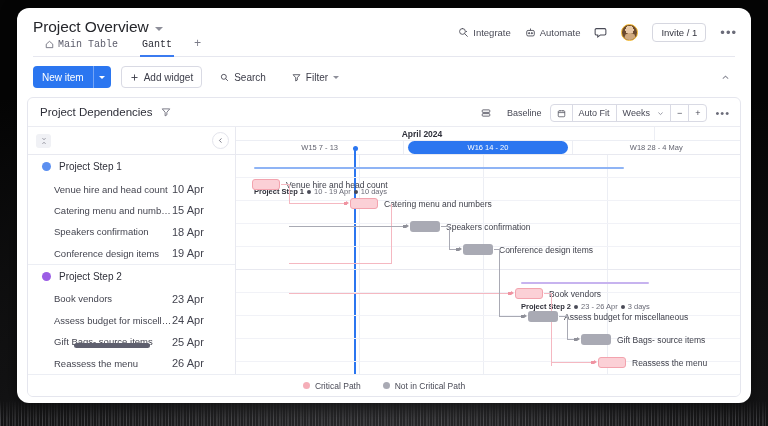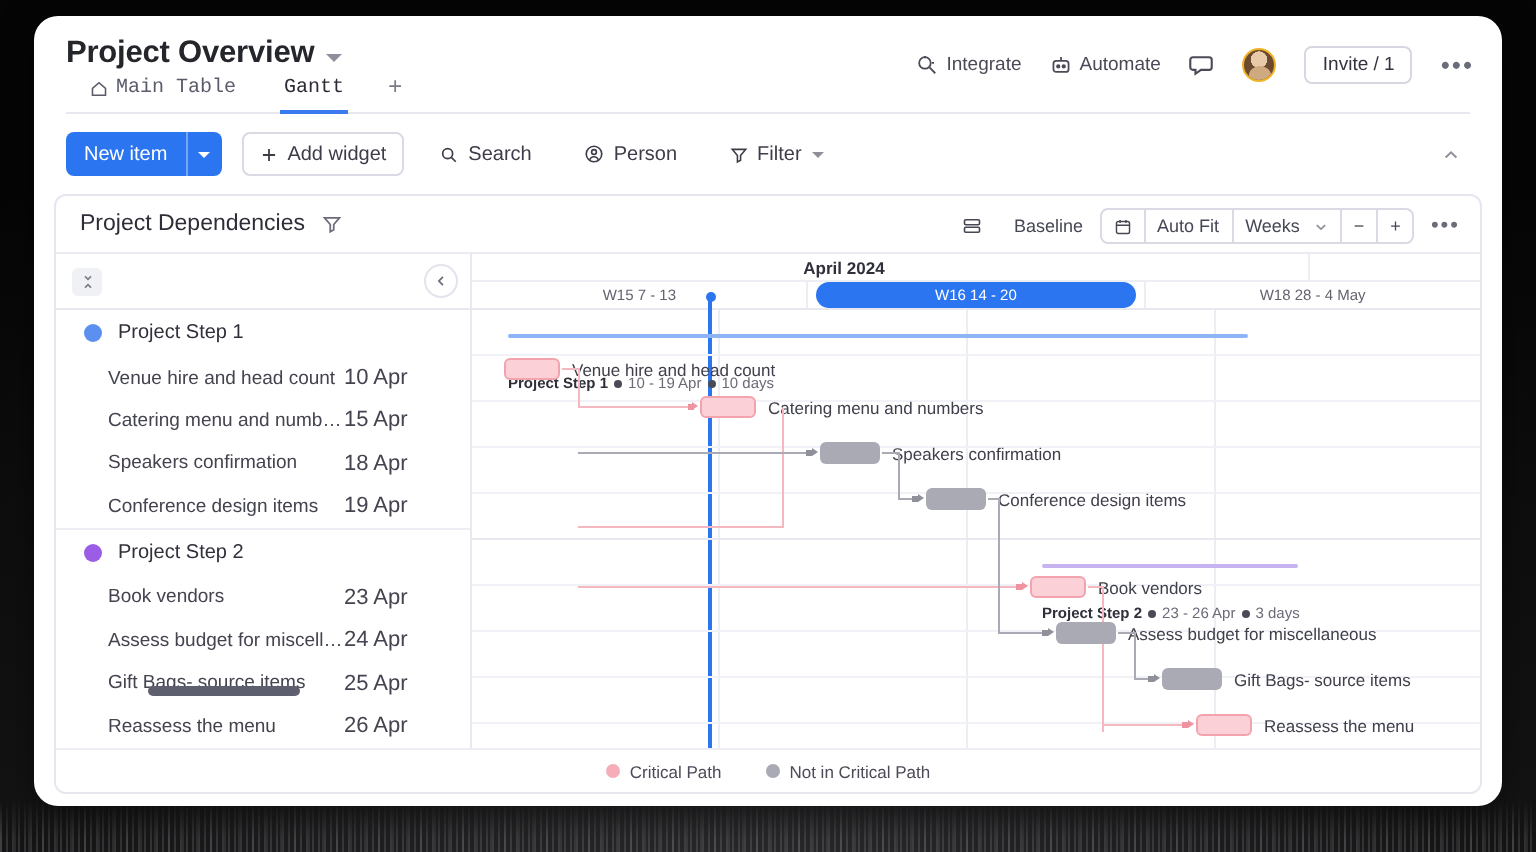--- a/index.html
+++ b/index.html
@@ -40,21 +40,21 @@
     background:#ffffff;
     border-radius:12px;
     overflow:hidden;
     box-shadow: 0 2px 16px rgba(0,0,0,.5);
   }
 
   
   .board-header { padding: 10px 16px 0 16px; position:relative; }
   .board-title-row { display:flex; align-items:center; gap:6px; }
   .board-title {
-    font-size:15.5px; font-weight:700; color:#25262b; letter-spacing:-.1px;
+    font-size:15.5px; font-weight:400; color:#25262b; letter-spacing:-.1px;
   }
   .caret-down {
     width:0;height:0;border-left:4px solid transparent;border-right:4px solid transparent;
     border-top:4.5px solid #8e8f9a; margin-top:3px;
   }
   .header-right {
     position:absolute; right:14px; top:15px;
     display:flex; align-items:center; gap:14px;
   }
   .hr-item { display:flex; align-items:center; gap:4px; font-size:9.5px; color:#4a4b57; cursor:pointer;}
@@ -271,28 +271,20 @@
     </div>
 
     <div class="tbtn">
       <svg width="9" height="9" viewBox="0 0 16 16" fill="none" stroke="#3c3d49" stroke-width="1.5">
         <circle cx="6.8" cy="6.8" r="4.4"></circle>
           <path d="M10.1 10.1 14 14"></path>
       </svg>
       <span>Search</span>
     </div>
 
-    <div class="tbtn">
-      <svg width="10" height="10" viewBox="0 0 16 16" fill="none" stroke="#3c3d49" stroke-width="1.3">
-        <circle cx="8" cy="8" r="6.2"></circle>
-          <circle cx="8" cy="6.4" r="1.9"></circle>
-        <path d="M4.6 12.6a3.6 3.6 0 0 1 6.8 0"></path>
-      </svg>
-      <span>Person</span>
-    </div>
 
     <div class="tbtn">
       <svg width="9" height="9" viewBox="0 0 16 16" fill="none" stroke="#3c3d49" stroke-width="1.4">
         <path d="M2 3h12l-4.6 5.4v4.2l-2.8 1.6V8.4z"></path>
       </svg>
       <span>Filter</span>
       <div class="tb-caret"></div>
     </div>
 
     <div class="toolbar-collapse">

